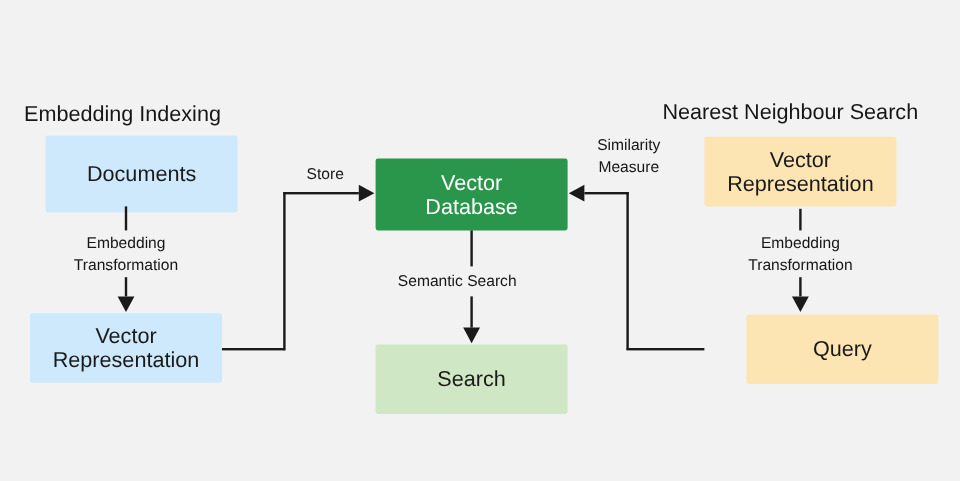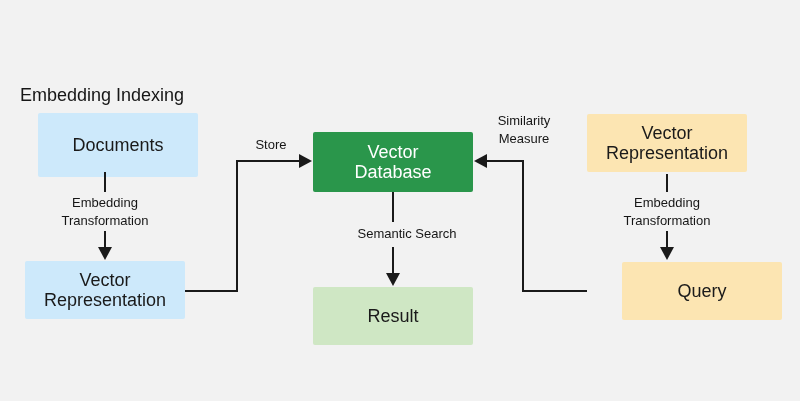--- a/index.html
+++ b/index.html
@@ -66,50 +66,51 @@
     border-right: 7px solid transparent;
     border-top: 13px solid #1a1a1a;
   }
 </style>
 </head>
 <body>
 
 <div class="canvas">
 
   <div class="heading" style="left:20px; top:85px;">Embedding Indexing</div>
+  <div class="heading" style="left:552px; top:83px;">Nearest Neighbour Search</div>
 
   <div class="node node-blue" style="left:38px; top:113px; height:64px;">Documents</div>
   <div class="node node-blue" style="left:25px; top:261px; height:58px;">Vector
 Representation</div>
 
   <div class="seg" style="left:104px; top:172px; width:2px; height:20px;"></div>
   <div class="flow-label" style="left:25px; top:194px; width:160px;">Embedding
 Transformation</div>
   <div class="seg" style="left:104px; top:231px; width:2px; height:16px;"></div>
   <div class="ah ah-down" style="left:98px; top:247px;"></div>
 
   <div class="node node-green" style="left:313px; top:132px; height:60px;">Vector
 Database</div>
-  <div class="node node-lgreen" style="left:313px; top:287px; height:58px;">Result</div>
+  <div class="node node-lgreen" style="left:313px; top:287px; height:58px;">Search</div>
 
   <div class="seg" style="left:185px; top:290px; width:52px; height:2px;"></div>
   <div class="seg" style="left:236px; top:160px; width:2px; height:132px;"></div>
   <div class="seg" style="left:236px; top:160px; width:63px; height:2px;"></div>
   <div class="ah ah-right" style="left:299px; top:154px;"></div>
   <div class="flow-label" style="left:233px; top:136px; width:76px;">Store</div>
 
   <div class="flow-label" style="left:478px; top:112px; width:92px;">Similarity
 Measure</div>
   <div class="ah ah-left" style="left:474px; top:154px;"></div>
   <div class="seg" style="left:487px; top:160px; width:37px; height:2px;"></div>
   <div class="seg" style="left:522px; top:160px; width:2px; height:131px;"></div>
   <div class="seg" style="left:522px; top:290px; width:65px; height:2px;"></div>
 
   <div class="seg" style="left:392px; top:192px; width:2px; height:30px;"></div>
-  <div class="flow-label" style="left:307px; top:225px; width:200px;">Semantic Search</div>
+  <div class="flow-label" style="left:281px; top:225px; width:200px;">Semantic Search</div>
   <div class="seg" style="left:392px; top:247px; width:2px; height:26px;"></div>
   <div class="ah ah-down" style="left:386px; top:273px;"></div>
 
   <div class="node node-yellow" style="left:587px; top:114px; height:58px;">Vector
 Representation</div>
   <div class="node node-yellow" style="left:622px; top:262px; height:58px;">Query</div>
 
   <div class="seg" style="left:666px; top:174px; width:2px; height:18px;"></div>
   <div class="flow-label" style="left:587px; top:194px; width:160px;">Embedding
 Transformation</div>

